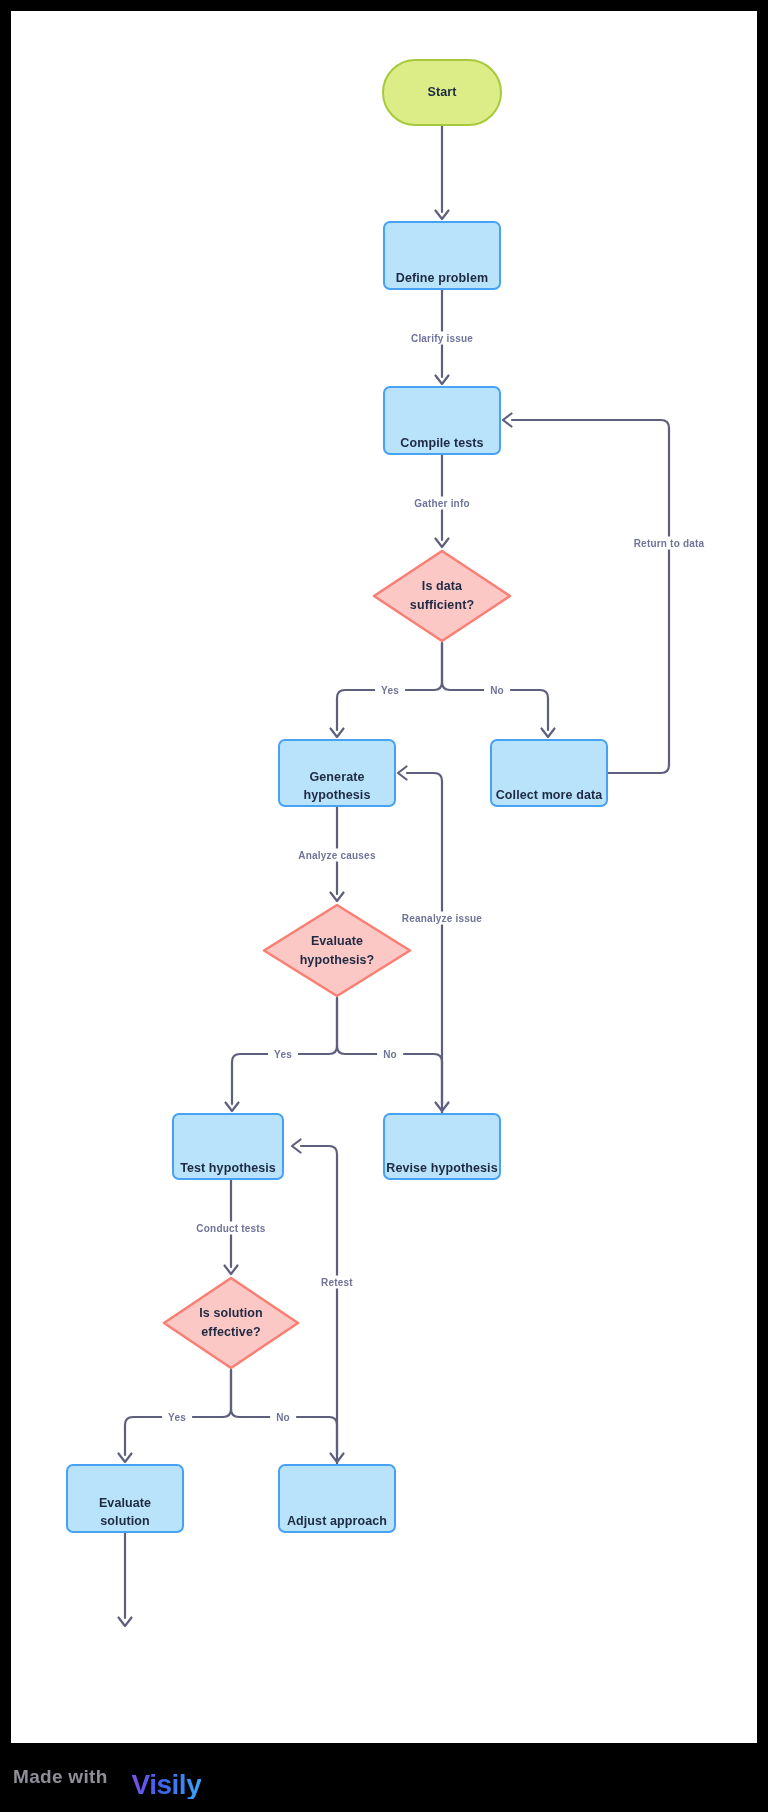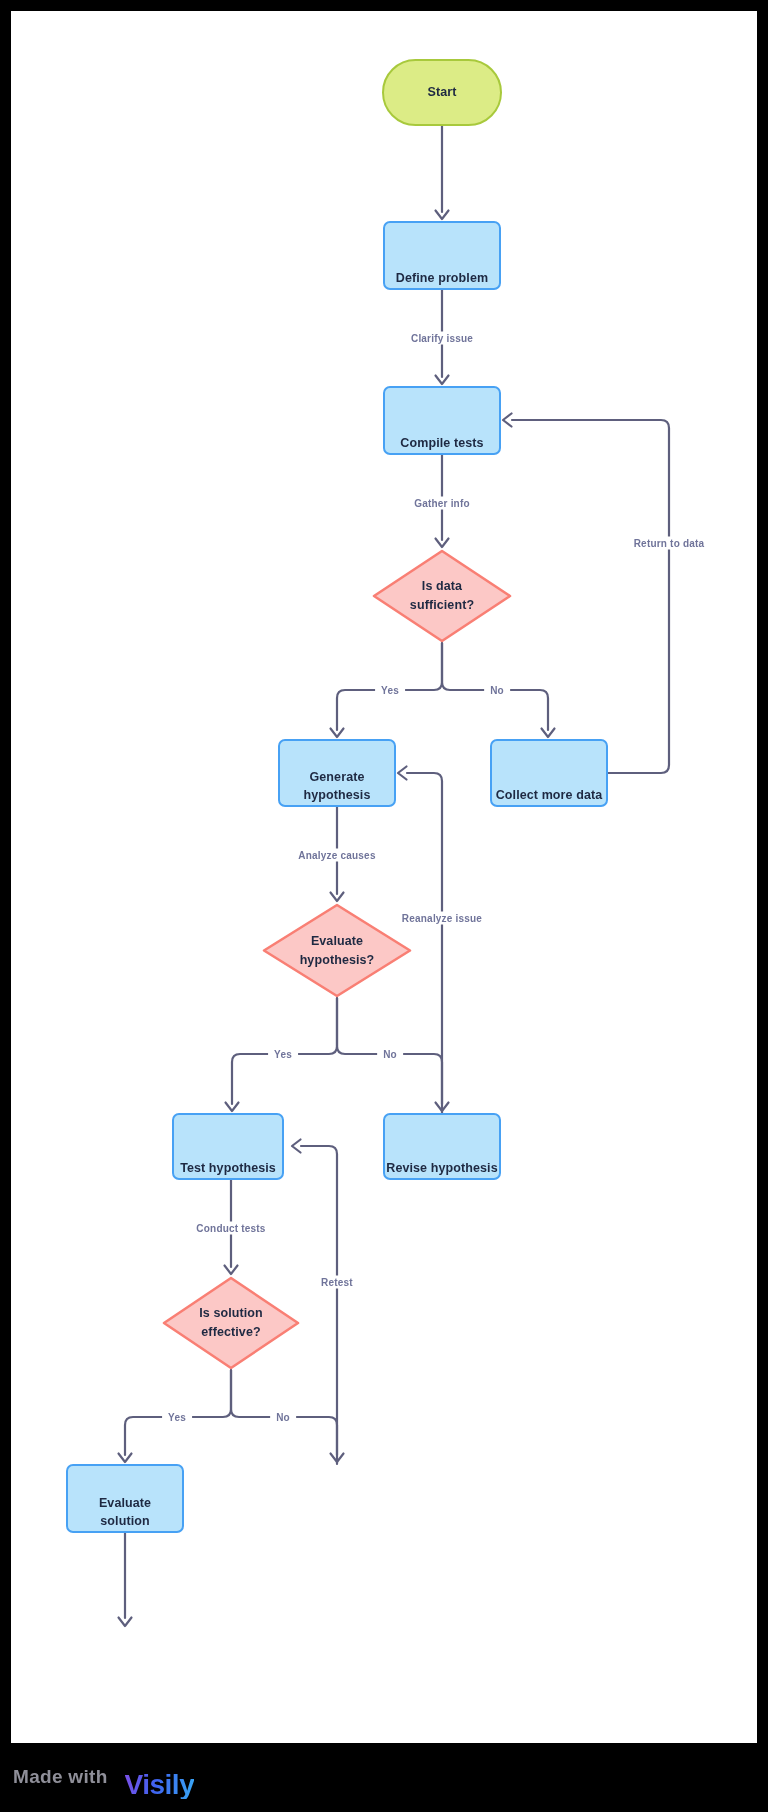--- a/index.html
+++ b/index.html
@@ -13,21 +13,21 @@
   .node{position:absolute;display:flex;align-items:center;justify-content:center;text-align:center;box-sizing:border-box;}
   .node-label{position:relative;z-index:2;white-space:pre-line;font-weight:700;font-size:12.5px;line-height:1.5;color:var(--node-text);letter-spacing:.1px;}
   .process{background:var(--process-fill);border:2px solid var(--process-border);border-radius:7px;align-items:flex-end;}
   .terminal{background:var(--terminal-fill);border:2px solid var(--terminal-border);border-radius:34px;}
   .decision{background:transparent;border:none;}
   .decision svg.diamond{position:absolute;left:0;top:0;width:100%;height:100%;}
   .decision polygon{fill:var(--decision-fill);stroke:var(--decision-border);stroke-width:2.6;stroke-linejoin:round;}
 
   .edge-label{position:absolute;transform:translate(-50%,-50%);background:var(--canvas-bg,#fff);color:var(--edge-label-text);font-size:10px;font-weight:600;padding:1px 6px;white-space:nowrap;z-index:3;letter-spacing:.2px;}
 
-  #footer{position:absolute;left:13px;top:1742px;height:70px;display:flex;align-items:center;gap:17px;z-index:4;}
+  #footer{position:absolute;left:13px;top:1742px;height:70px;display:flex;align-items:center;gap:24px;z-index:4;}
   .made-with{font-size:19px;font-weight:600;color:var(--made-with-text);letter-spacing:.3px;}
   .brand{font-size:28px;font-weight:700;letter-spacing:-.5px;background:linear-gradient(100deg,var(--brand-gradient-start) 0%,#3e63ee 45%,var(--brand-gradient-end) 100%);-webkit-background-clip:text;background-clip:text;color:transparent;line-height:1;margin-top:16px;}
 </style>
 </head>
 <body>
 
 <div id="screen">
   <div id="canvas"></div>
 
   <svg id="wires" viewBox="0 0 768 1812">
@@ -144,20 +144,23 @@
       </svg>
     <span class="node-label">Is solution
 effective?</span>
   </div>
 
   <div class="node process" style="left:66px;top:1464px;width:118px;height:69px">
     <span class="node-label">Evaluate
 solution</span>
   </div>
 
+  <div class="node process" style="left:278px;top:1464px;width:118px;height:69px">
+    <span class="node-label">Adjust approach</span>
+  </div>
 
 
   <span class="edge-label" style="left:442px;top:338px">Clarify issue</span>
   <span class="edge-label" style="left:442px;top:503px">Gather info</span>
   <span class="edge-label" style="left:390px;top:690px">Yes</span>
   <span class="edge-label" style="left:497px;top:690px">No</span>
   <span class="edge-label" style="left:669px;top:543px">Return to data</span>
   <span class="edge-label" style="left:337px;top:855px">Analyze causes</span>
   <span class="edge-label" style="left:442px;top:918px">Reanalyze issue</span>
   <span class="edge-label" style="left:283px;top:1054px">Yes</span>

